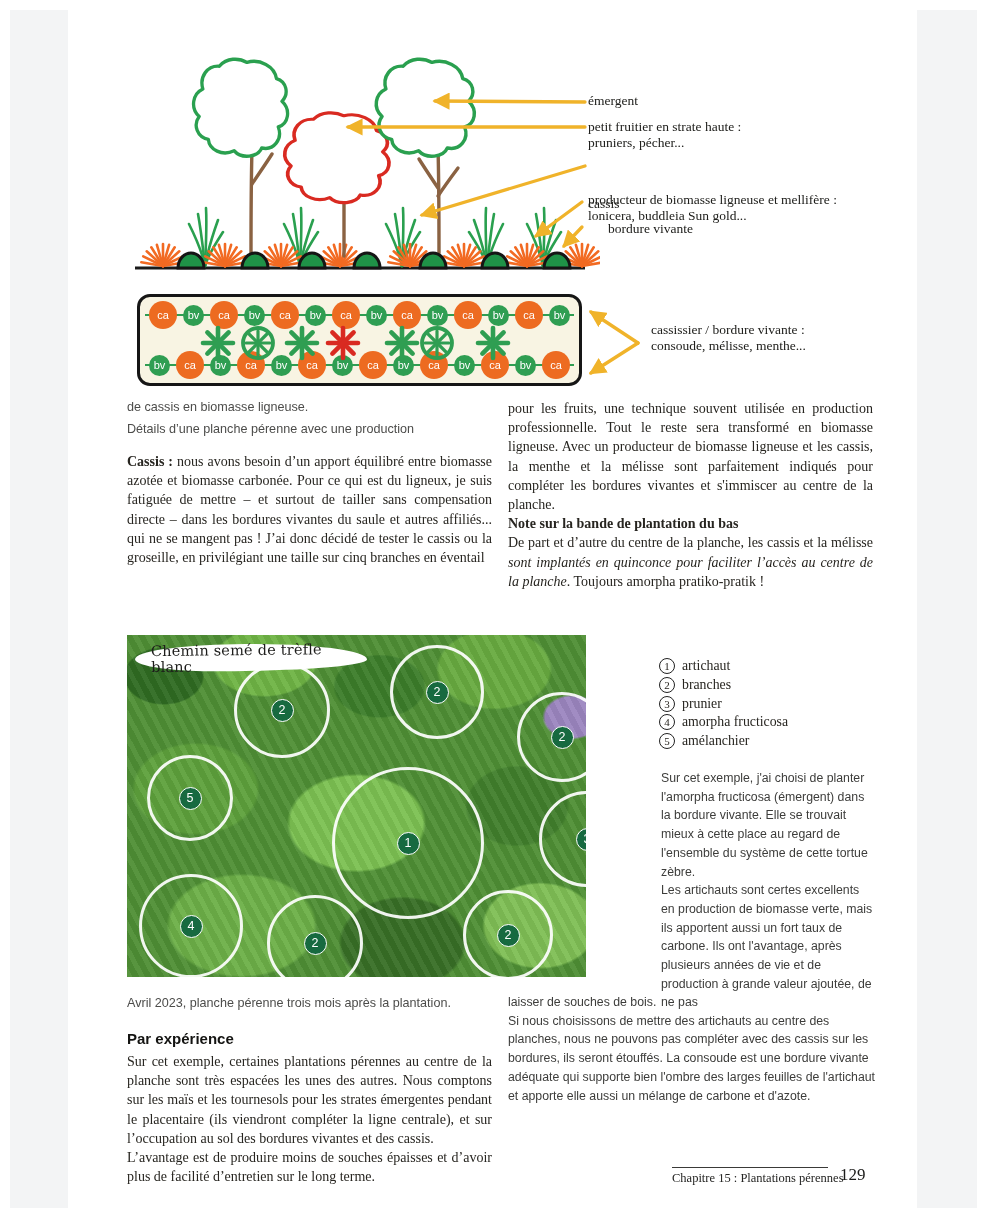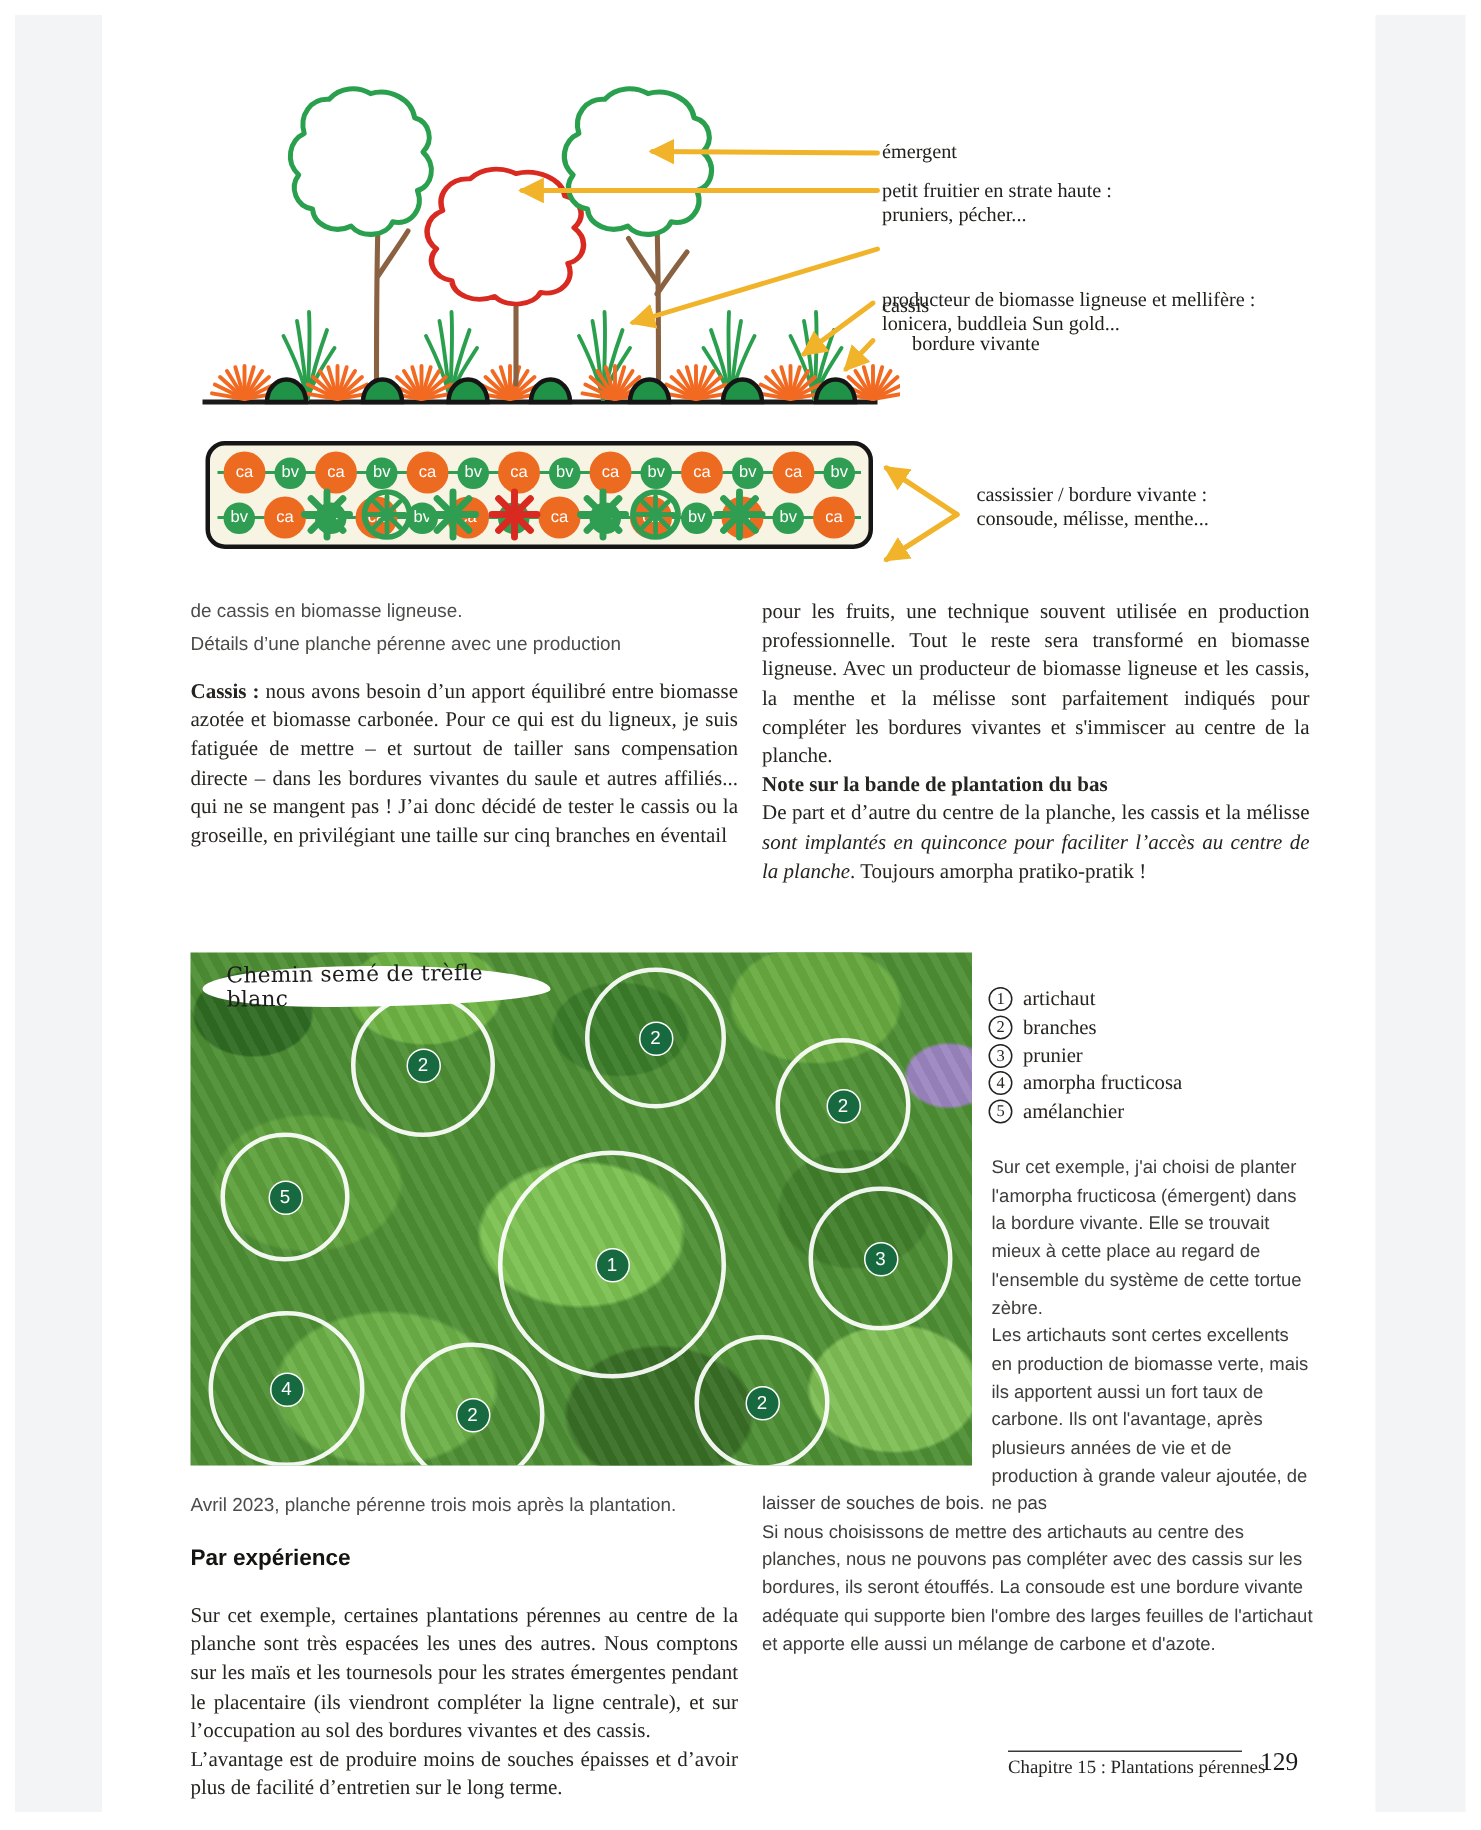--- a/index.html
+++ b/index.html
@@ -7,21 +7,21 @@
         font-family:"Liberation Serif",serif;color:#272520;}
   .strip{position:absolute;top:10px;height:1198px;background:#f3f4f5;}
   .strip.left{left:10px;width:58px;}
   .strip.right{left:917px;width:60px;}
 
   
   .illu{position:absolute;left:130px;top:56px;width:470px;height:222px;}
   .illu-label{position:absolute;font-size:13.5px;line-height:15.5px;color:#20201d;}
 
   
-  .bed{position:absolute;left:137px;top:294px;width:445px;height:72px;background:#f8f4e3;
+  .bed{position:absolute;left:137px;top:294px;width:445px;height:92px;background:#f8f4e3;
        border:3.5px solid #161616;border-radius:13px;box-sizing:border-box;}
   .bed-row{position:absolute;left:5px;right:5px;height:30px;display:flex;align-items:center;
        justify-content:space-between;padding:0 4px;}
   .bed-row.top{top:3px;} .bed-row.bottom{bottom:3px;}
   .bed-row::before{content:"";position:absolute;left:0;right:0;top:50%;height:2.4px;margin-top:-1.2px;
        background:#2f9e52;}
   .bed-row .dot{position:relative;display:flex;align-items:center;justify-content:center;border-radius:50%;
        color:#fff;font-family:"Liberation Sans",sans-serif;font-size:11px;line-height:1;}
   .dot.ca{width:28px;height:28px;background:#ed6b21;}
   .dot.bv{width:21px;height:21px;background:#2f9e52;text-align:right;}
@@ -32,21 +32,21 @@
   .caption{position:absolute;font-family:"Liberation Sans",sans-serif;font-size:12.6px;line-height:22px;
        color:#4c4c4a;}
   .serif-par{position:absolute;font-size:14px;line-height:19.2px;text-align:justify;color:#272520;width:365px;}
   .serif-par p{margin:0;}
   .lead{font-weight:bold;}
   .note-h{font-weight:bold;}
   .ital{font-style:italic;}
   .diagram-label{position:absolute;font-size:13.5px;line-height:15.5px;color:#20201d;}
 
   
-  .photo{position:absolute;left:127px;top:635px;width:521px;height:342px;overflow:hidden;
+  .photo{position:absolute;left:127px;top:635px;width:459px;height:342px;overflow:hidden;
      background-color:#4f8f35;
      background-image:
       repeating-linear-gradient(62deg, rgba(255,255,255,.05) 0 5px, rgba(0,0,0,.05) 5px 11px),
       radial-gradient(70px 50px at 8% 12%, #2f6b22 0 55%, transparent 58%),
       radial-gradient(90px 60px at 30% 8%, #6fb445 0 55%, transparent 58%),
       radial-gradient(80px 55px at 55% 15%, #3c7d2a 0 55%, transparent 58%),
       radial-gradient(100px 70px at 80% 10%, #68ab40 0 55%, transparent 58%),
       radial-gradient(60px 45px at 97% 24%, #9c86c0 0 45%, transparent 50%),
       radial-gradient(110px 80px at 15% 45%, #5ea13c 0 55%, transparent 58%),
       radial-gradient(120px 85px at 50% 55%, #7cc152 0 55%, transparent 58%),
@@ -382,21 +382,21 @@
     <p>Les artichauts sont certes excellents en production de biomasse verte, mais ils apportent aussi un fort taux de carbone. Ils ont l'avantage, après plusieurs années de vie et de production à grande valeur ajoutée, de ne pas</p>
   </div>
   <div class="sans-block" style="left:508px;top:993px;width:368px;">
     <p>laisser de souches de bois.</p>
     <p>Si nous choisissons de mettre des artichauts au centre des planches, nous ne pouvons pas compléter avec des cassis sur les bordures, ils seront étouffés. La consoude est une bordure vivante adéquate qui supporte bien l'ombre des larges feuilles de l'artichaut et apporte elle aussi un mélange de carbone et d'azote.</p>
   </div>
 
   <div class="caption" style="left:127px;top:992px;width:380px;">Avril 2023, planche pérenne trois mois après la plantation.</div>
 
   <div class="exp-h" style="left:127px;top:1030px;">Par expérience</div>
-  <div class="serif-par" style="left:127px;top:1052px;margin-top:16px;">
+  <div class="serif-par" style="left:127px;top:1052px;">
     <p>Sur cet exemple, certaines plantations pérennes au centre de la planche sont très espacées les unes des autres. Nous comptons sur les maïs et les tournesols pour les strates émergentes pendant le placentaire (ils viendront compléter la ligne centrale), et sur l’occupation au sol des bordures vivantes et des cassis.</p>
     <p>L’avantage est de produire moins de souches épaisses et d’avoir plus de facilité d’entretien sur le long terme.</p>
   </div>
 
   <div class="foot-rule"></div>
   <div class="foot-chap">Chapitre 15 : Plantations pérennes</div>
   <div class="foot-num">129</div>
 
 </div>
 

